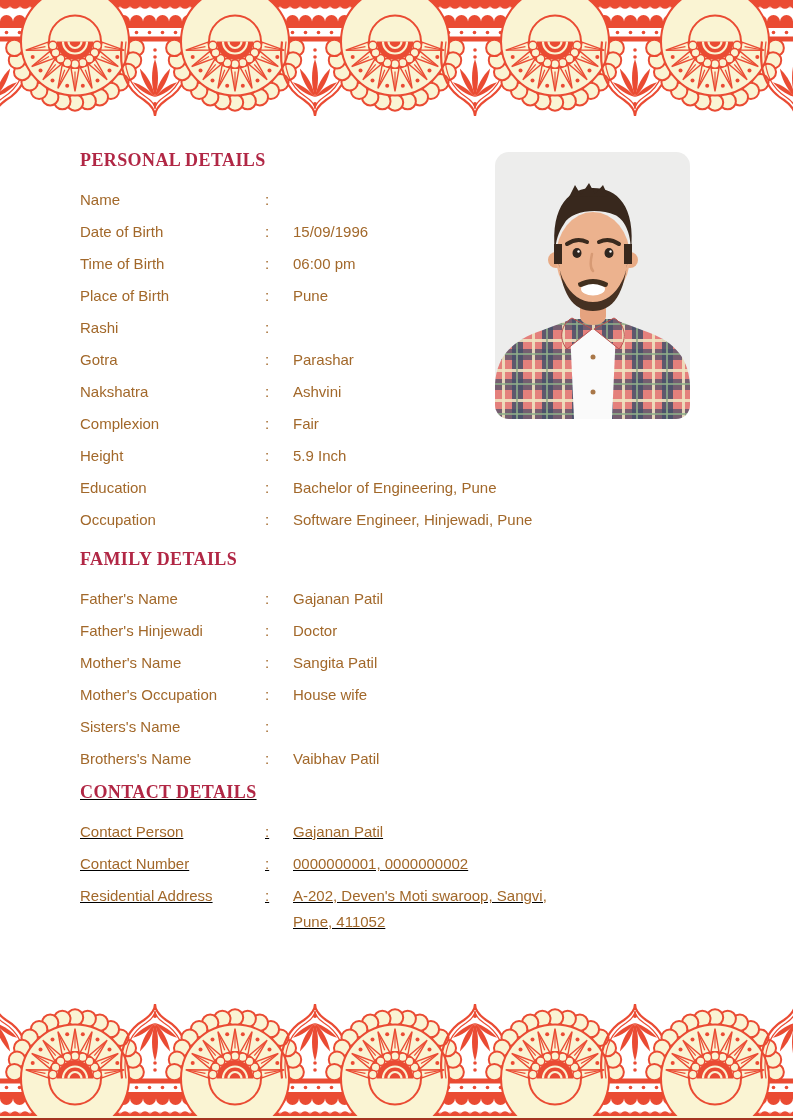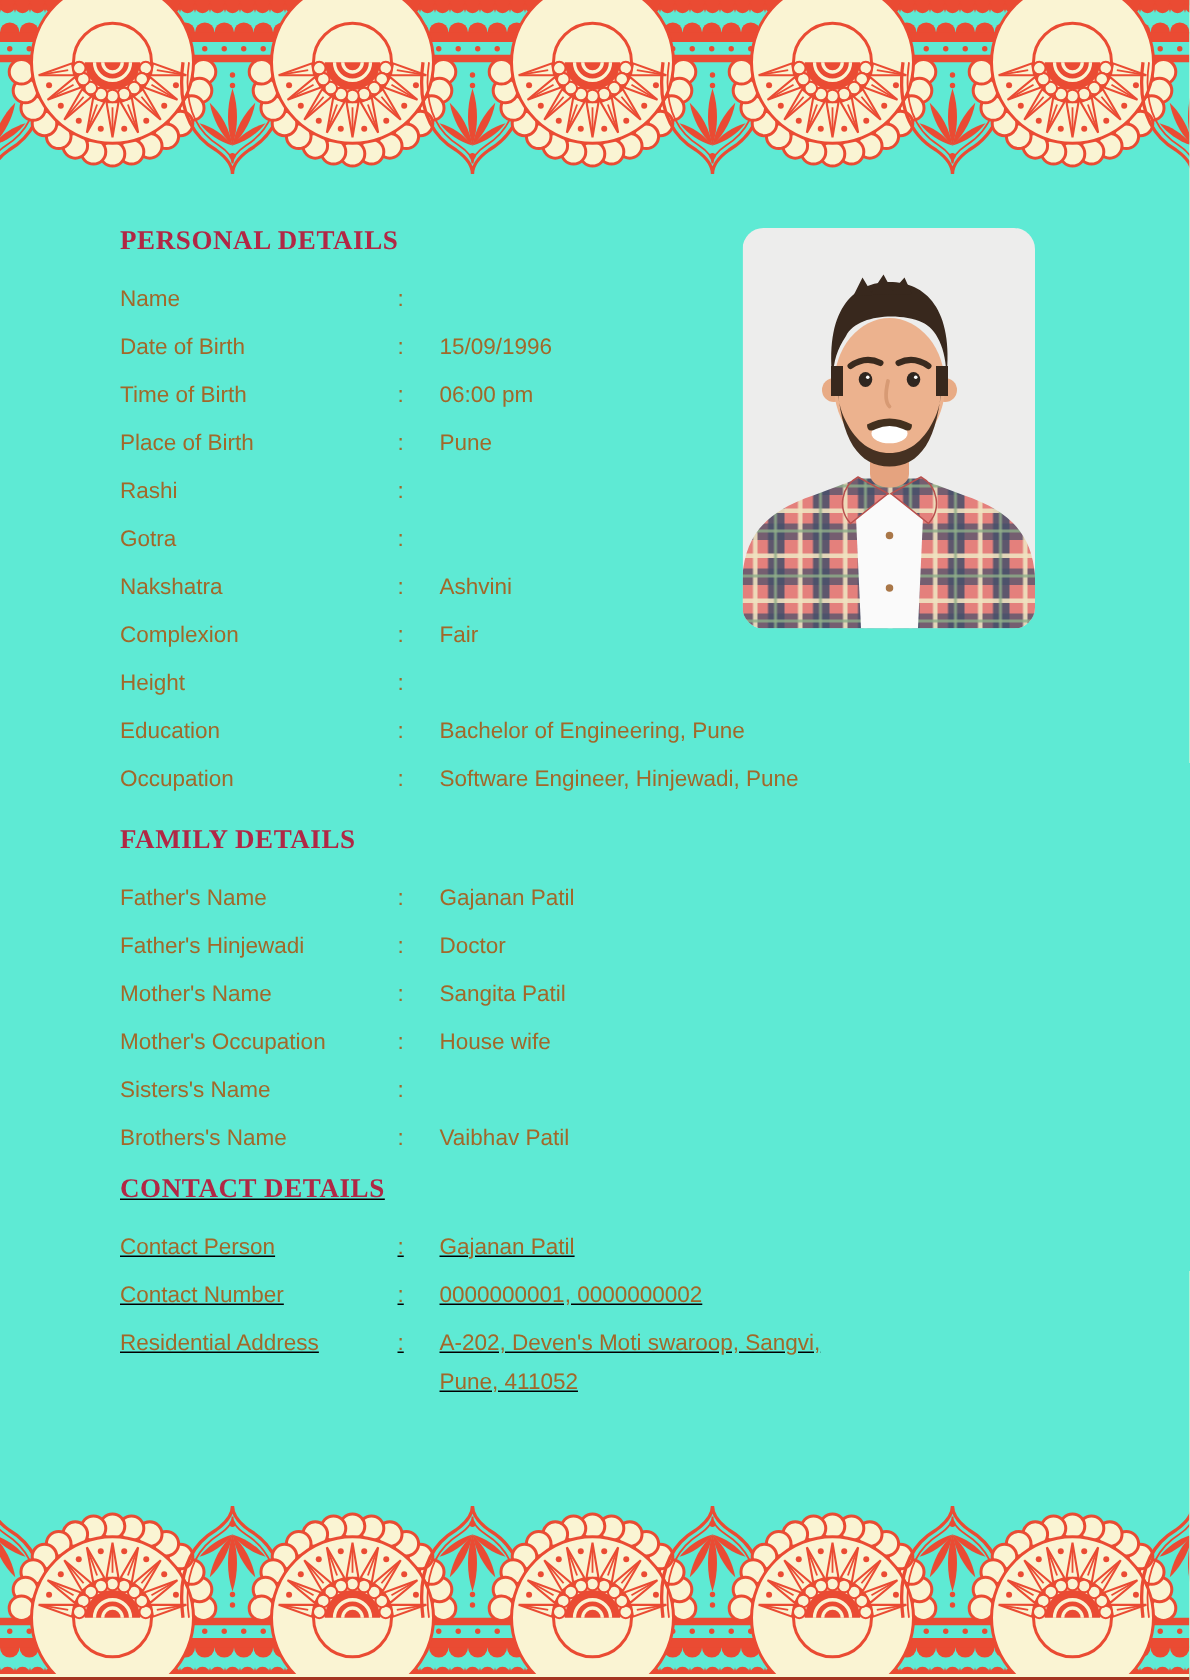--- a/index.html
+++ b/index.html
@@ -1,19 +1,19 @@
 <!DOCTYPE html>
 <html><head>
 <meta charset="utf-8">
 <style>
   html,body{margin:0;padding:0;background:#faf4d3;}
   .page{
     position:relative;
     width:793px;height:1120px;
-    background:#5eead4;
+    background:#ffffff;
     overflow:hidden;
     font-family:"Liberation Sans",sans-serif;
   }
   .border{position:absolute;left:0;width:793px;height:125px;display:block;}
   .border.top{top:0;}
   .border.bottom{bottom:0;transform:scaleY(-1);}
   .edge-cream{position:absolute;left:0;right:0;bottom:2.5px;height:1.5px;background:#faf4d3;z-index:4;}
   .edge-maroon{position:absolute;left:0;right:0;bottom:0;height:2.5px;background:#a43420;z-index:4;}
 
   .content{position:absolute;left:80px;top:150px;width:560px;}
@@ -810,34 +810,36 @@
           <div class="col">:</div>
           <div class="val">Pune</div>
         </div>
         <div class="row">
           <div class="lab">Rashi</div>
           <div class="col">:</div>
         </div>
         <div class="row">
           <div class="lab">Gotra</div>
           <div class="col">:</div>
+          <div class="val">Parashar</div>
         </div>
         <div class="row">
           <div class="lab">Nakshatra</div>
           <div class="col">:</div>
           <div class="val">Ashvini</div>
         </div>
         <div class="row">
           <div class="lab">Complexion</div>
           <div class="col">:</div>
           <div class="val">Fair</div>
         </div>
         <div class="row">
           <div class="lab">Height</div>
           <div class="col">:</div>
+          <div class="val">5.9 Inch</div>
         </div>
         <div class="row">
           <div class="lab">Education</div>
           <div class="col">:</div>
           <div class="val">Bachelor of Engineering, Pune</div>
         </div>
         <div class="row">
           <div class="lab">Occupation</div>
           <div class="col">:</div>
           <div class="val">Software Engineer, Hinjewadi, Pune</div>

